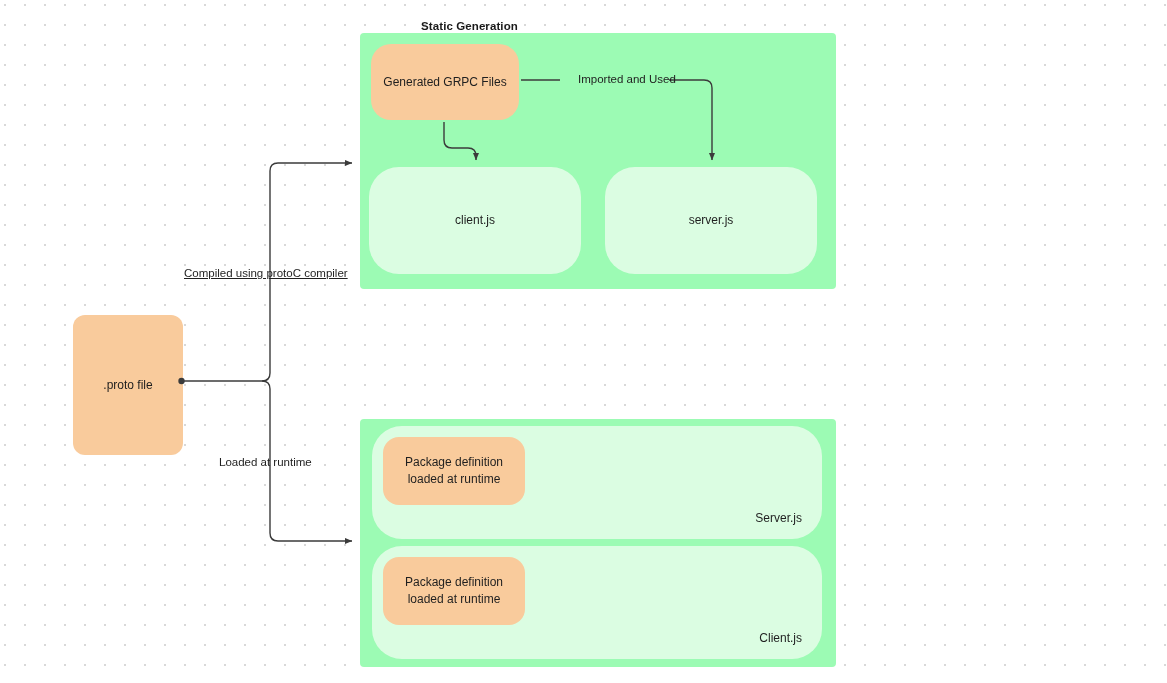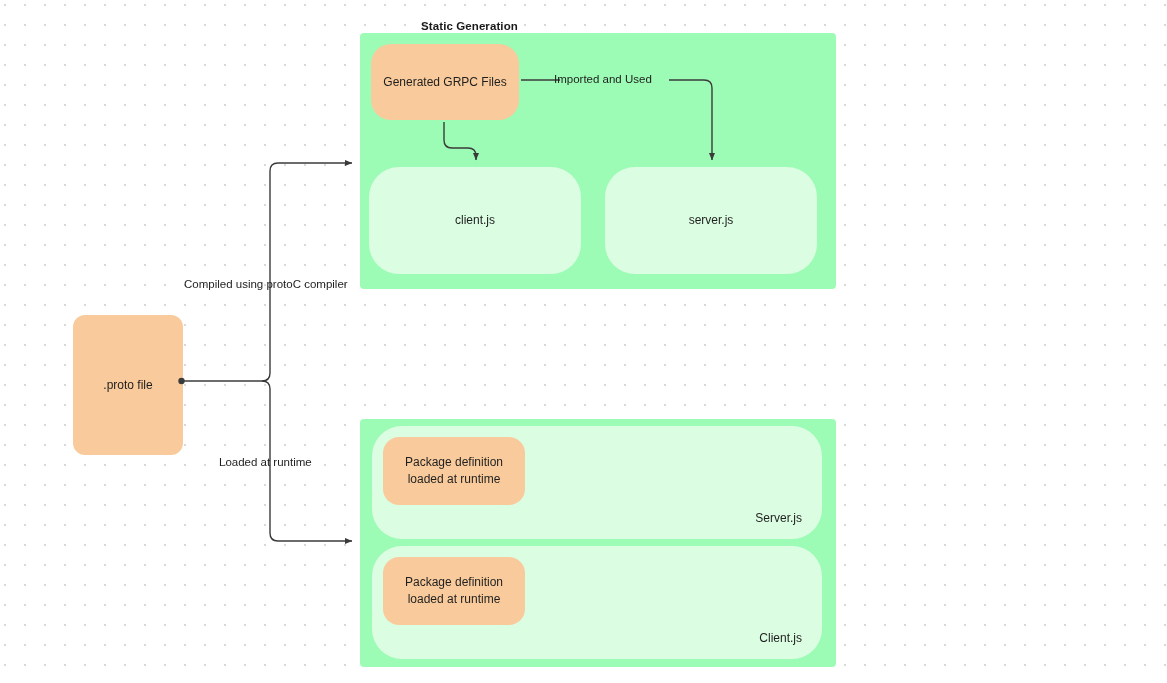--- a/index.html
+++ b/index.html
@@ -153,19 +153,19 @@
     <g>
       <path class="edge-path" marker-end="url(#arrow)" d="M 444,122 L 444,140 Q 444,148 452,148 L 468,148 Q 476,148 476,156 L 476,160"></path>
     </g>
 
     <g>
       <path class="edge-path" d="M 521,80 L 560,80"></path>
       <path class="edge-path" marker-end="url(#arrow)" d="M 669,80 L 704,80 Q 712,80 712,88 L 712,160"></path>
     </g>
   </svg>
 
-  <div class="edge-label" style="left:184px; top:278px;">Compiled using protoC compiler</div>
+  <div class="edge-label" style="left:184px; top:267px;text-decoration:underline;">Compiled using protoC compiler</div>
 
   <div class="edge-label" style="left:219px; top:456px;">Loaded at runtime</div>
 
-  <div class="edge-label" style="left:554px; top:73px;">Imported and Used</div>
+  <div class="edge-label" style="left:578px; top:73px;">Imported and Used</div>
 
 </div>
 
 </body></html>

